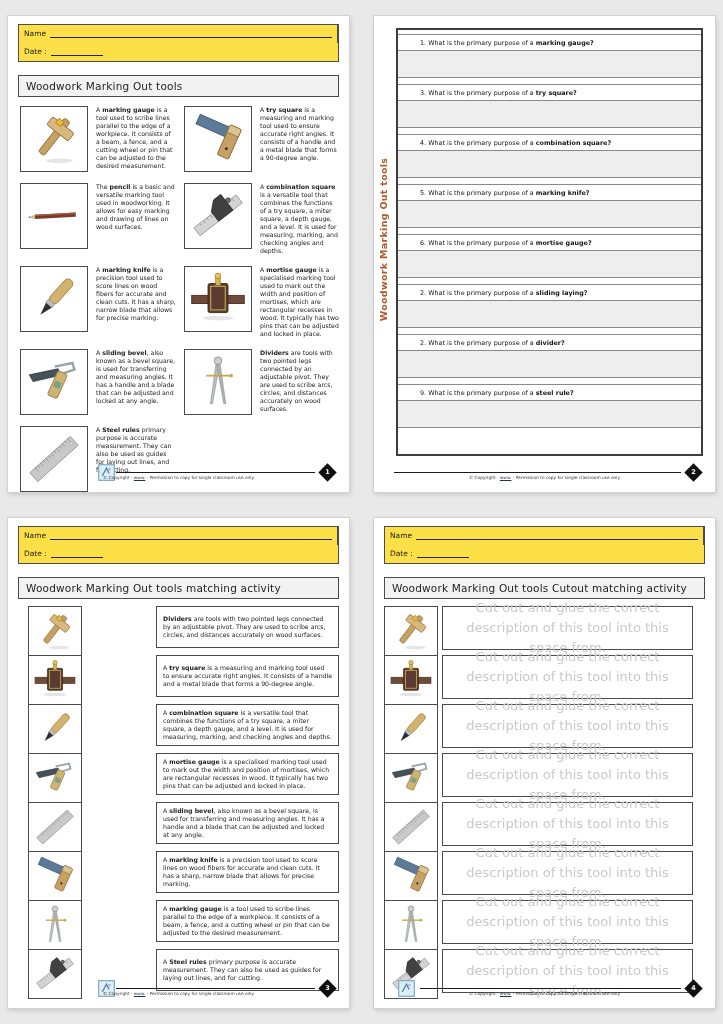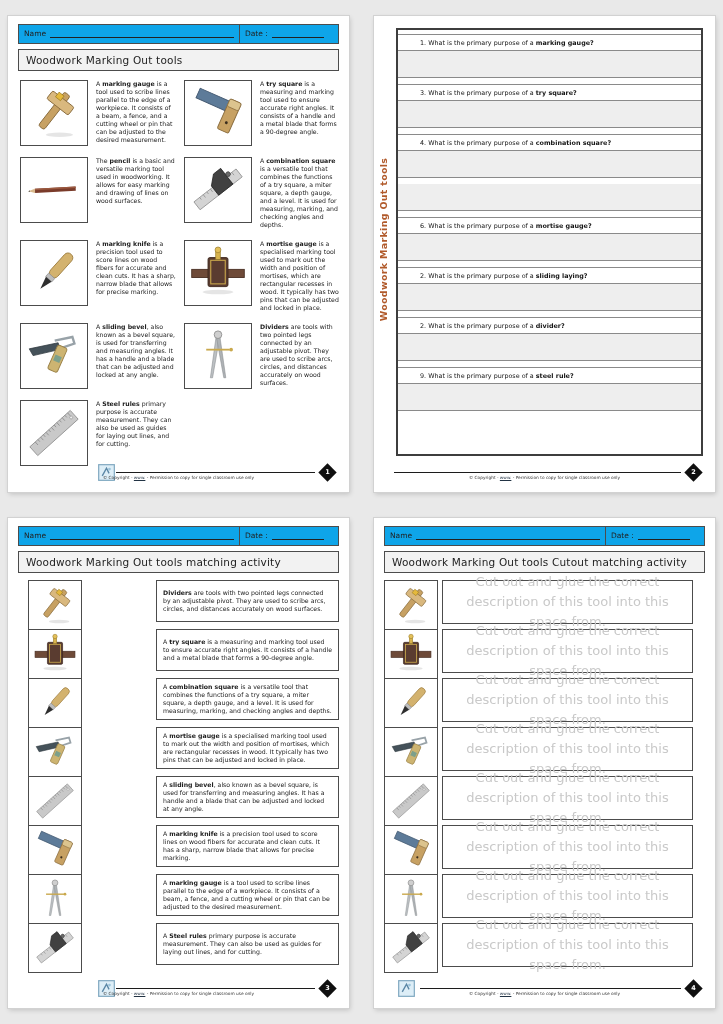--- a/index.html
+++ b/index.html
@@ -5,21 +5,21 @@
   html,body{margin:0;padding:0;}
   body{width:723px;height:1024px;background:#e9e9e9;font-family:"DejaVu Sans",sans-serif;position:relative;overflow:hidden;}
   .defs{position:absolute;width:0;height:0;overflow:hidden;}
   .page{position:absolute;background:#fff;box-shadow:0 0 0 1px #d2d2d2,1px 2px 5px rgba(0,0,0,.18);overflow:hidden;}
   #page1{left:8px;top:16px;width:341px;height:476px;}
   #page2{left:374px;top:16px;width:341px;height:476px;}
   #page3{left:8px;top:518px;width:341px;height:490px;}
   #page4{left:374px;top:518px;width:341px;height:490px;}
 
   
-  .hdr{display:flex;border:1px solid #4c4c4c;margin:8px 10px 5px 10px;font-size:7.5px;color:#222;background:#0ea5e9;}
+  .hdr{display:flex;border:1px solid #4c4c4c;margin:8px 10px 13px 10px;font-size:7.5px;color:#222;background:#fde047;flex-direction:column;}
   .hdr .cell{display:flex;align-items:flex-end;padding:4px 5px 5px 5px;}
   .hdr .name-cell{flex:1;border-right:1px solid #4c4c4c;}
   .hdr .date-cell{width:88px;}
   .wline{flex:1;border-bottom:1px solid #222;height:7px;margin-left:4px;}
   .wline.short{max-width:52px;}
 
   .titlebar{margin:4px 10px 0 10px;border:1px solid #4c4c4c;background:#f2f2f2;padding:4px 7px;font-size:10.5px;color:#1d1d1d;letter-spacing:.2px;}
 
   
   .tool-grid{display:grid;grid-template-columns:68px 80px 68px 80px;column-gap:8px;row-gap:11px;margin:9px 6px 0 12px;}
@@ -255,20 +255,21 @@
           <div class="qanswer"></div>
         </div>
 
 
         <div class="qblock">
           <div class="qlabel"><span>4. What is the primary purpose of a </span><b>combination square?</b><span></span></div>
           <div class="qanswer"></div>
         </div>
 
         <div class="qblock">
+          <div class="qlabel"><span>5. What is the primary purpose of a </span><b>marking knife?</b><span></span></div>
           <div class="qanswer"></div>
         </div>
 
         <div class="qblock">
           <div class="qlabel"><span>6. What is the primary purpose of a </span><b>mortise gauge?</b><span></span></div>
           <div class="qanswer"></div>
         </div>
 
         <div class="qblock">
           <div class="qlabel"><span>2. What is the primary purpose of a </span><b>sliding laying?</b><span></span></div>

